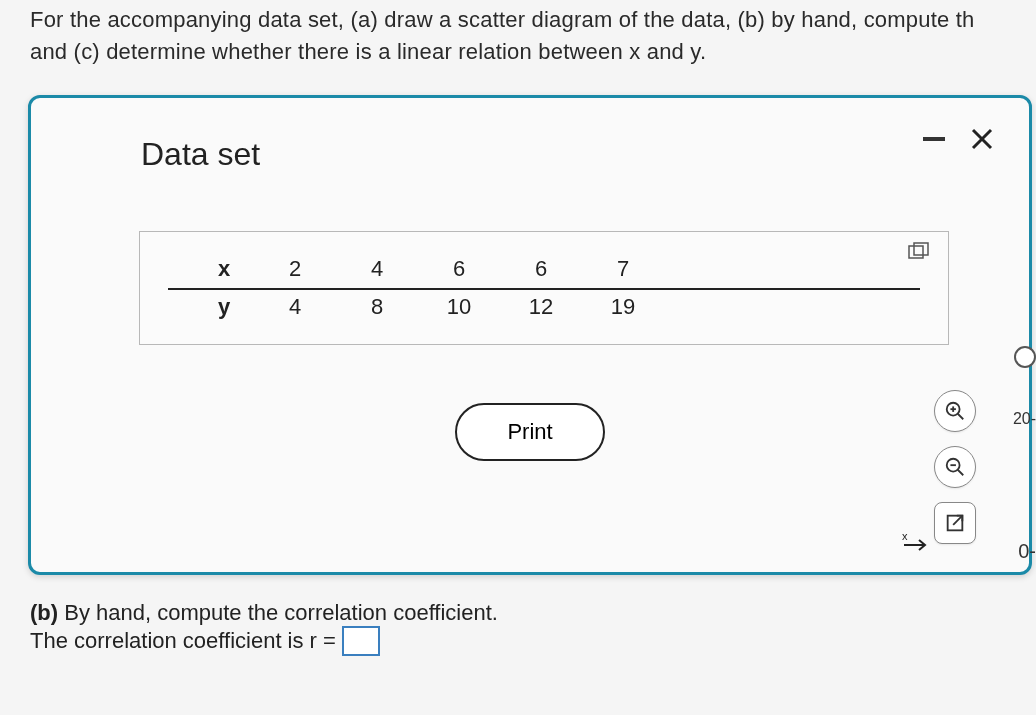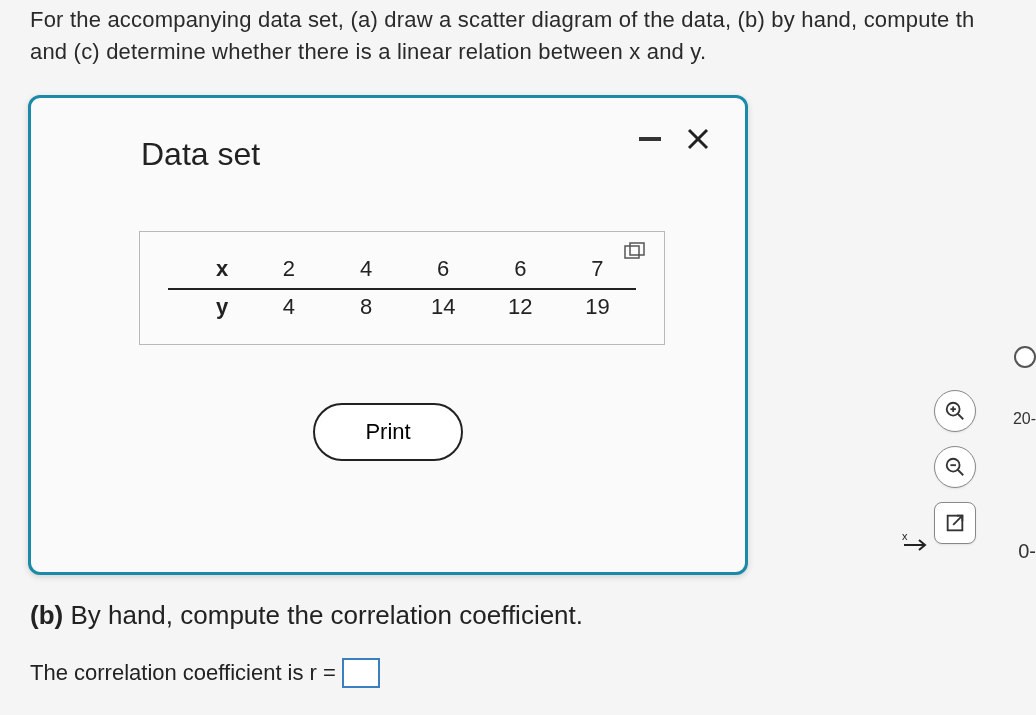--- a/index.html
+++ b/index.html
@@ -16,21 +16,21 @@
   padding: 4px 30px 10px 30px;
   font-size: 22px;
   line-height: 1.45;
   color: #2a2a2a;
   letter-spacing: 0.2px;
 }
 .modal {
   position: absolute;
   left: 28px;
   top: 95px;
-  width: 720px;
+  width: 1004px;
   height: 480px;
   background: #fafafa;
   border: 3px solid #1b8aa8;
   border-radius: 12px;
   box-shadow: 0 2px 6px rgba(0,0,0,0.15);
 }
 .modal-header {
   display: flex;
   align-items: flex-start;
   padding: 38px 44px 0 110px;
@@ -132,27 +132,27 @@
 }
 .axis-zero {
   position: absolute;
   right: 0; top: 540px;
   font-size: 20px; color:#333;
 }
 .part-b {
   position: absolute;
   left: 30px;
   top: 600px;
-  font-size: 26px;
+  font-size: 22px;
   color: #222;
 }
 .answer-line {
   position: absolute;
   left: 30px;
-  top: 658px;
+  top: 626px;
   font-size: 22px;
   color: #222;
   display: flex;
   align-items: center;
   gap: 6px;
 }
 .answer-input {
   width: 38px; height: 30px;
   border: 2px solid #3a7fbf;
   background: #fff;
@@ -206,21 +206,21 @@
         <div class="data-cell">2</div>
         <div class="data-cell">4</div>
         <div class="data-cell">6</div>
         <div class="data-cell">6</div>
         <div class="data-cell">7</div>
       </div>
       <div class="data-row">
         <div class="data-cell label">y</div>
         <div class="data-cell">4</div>
         <div class="data-cell">8</div>
-        <div class="data-cell">14</div>
+        <div class="data-cell">10</div>
         <div class="data-cell">12</div>
         <div class="data-cell">19</div>
       </div>
     </div>
   </div>
 
   <div class="modal-buttons">
     <button class="btn">Print</button>
   </div>
 </div>

